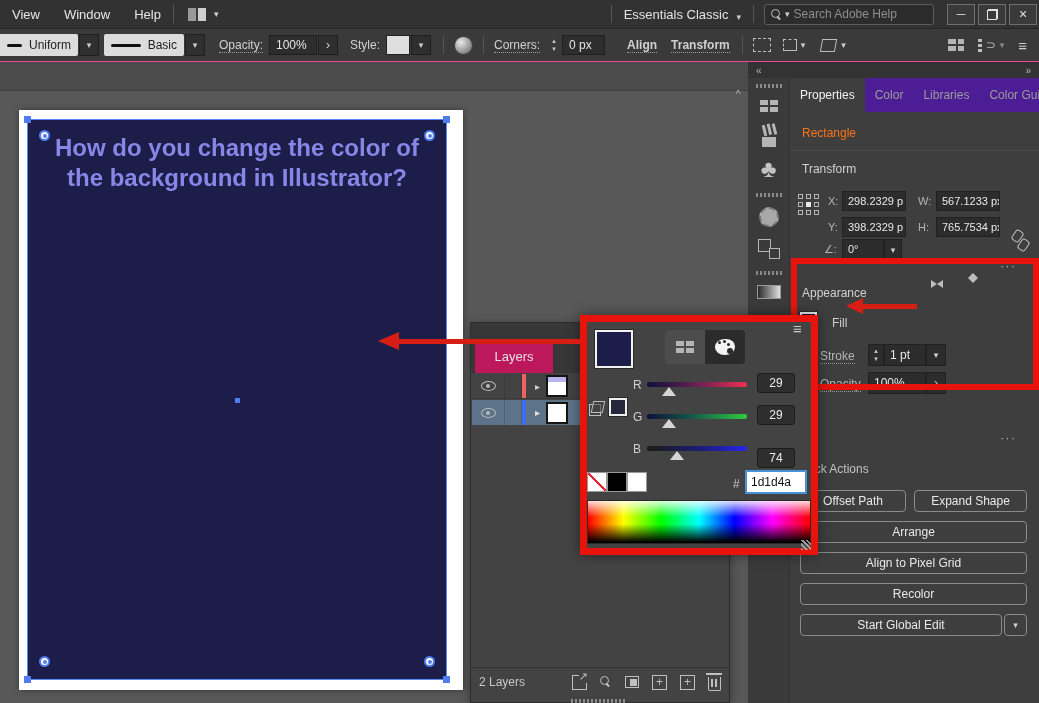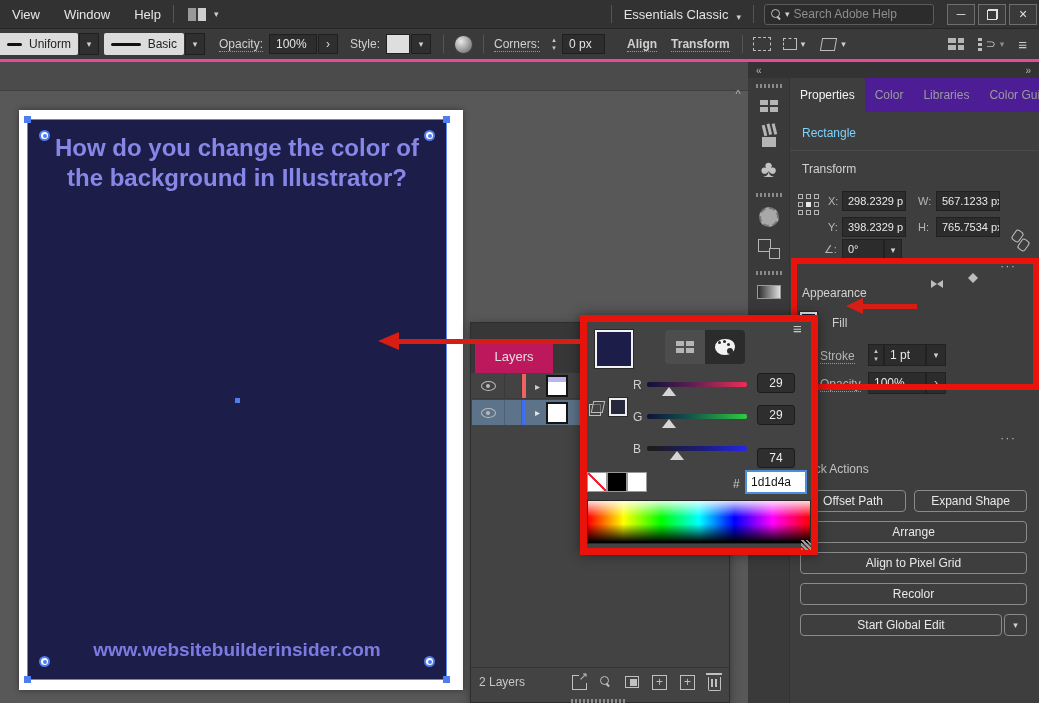--- a/index.html
+++ b/index.html
@@ -6,21 +6,21 @@
   html,body { background:#222; }
   body { font-family:"Liberation Sans", sans-serif; }
   .root { position:relative; width:1039px; height:703px; overflow:hidden; background:#565656; font-size:12px; color:#ddd; -webkit-font-smoothing:antialiased; }
   .abs { position:absolute; }
 
   
   .menubar { left:0; top:0; width:1039px; height:28px; background:#323232; display:flex; align-items:center; z-index:10; }
   .menu-item { color:#e6e6e6; font-size:13px; padding:0 12px; height:28px; display:flex; align-items:center; }
   .vsep { width:1px; height:18px; background:#555; }
   .chev { font-size:9px; color:#cfcfcf; line-height:1; }
-  .controlbar { left:0; top:28px; width:1039px; height:34px; background:#3a3a3a; border-top:1px solid #262626; border-bottom:3px solid #ec4899; display:flex; align-items:center; z-index:10; color:#d6d6d6; }
+  .controlbar { left:0; top:28px; width:1039px; height:34px; background:#3a3a3a; border-top:1px solid #262626; border-bottom:1px solid #ec4899; display:flex; align-items:center; z-index:10; color:#d6d6d6; }
   .cb-label { font-size:12px; color:#d0d0d0; border-bottom:1px dotted #9a9a9a; }
   .cb-box { background:#2d2d2d; border:1px solid #1f1f1f; height:20px; display:flex; align-items:center; padding:0 6px; color:#e4e4e4; font-size:12px; }
   .lightdrop { background:#dcdcdc; border-radius:2px; height:22px; display:flex; align-items:center; padding:0 7px; color:#222; font-size:12px; gap:7px; }
   .strokeline { width:44px; height:3px; background:#111; border-radius:2px; }
   .drop-btn { width:20px; height:22px; background:#2f2f2f; border:1px solid #1f1f1f; display:flex; align-items:center; justify-content:center; margin-left:1px; }
   .sphere { width:19px; height:19px; border-radius:50%; background:radial-gradient(circle at 35% 32%, #e9e9e9, #9c9c9c 55%, #5e5e5e); border:1px solid #444; }
   .winbtn { width:28px; height:21px; border:1px solid #6e6e6e; background:#3a3a3a; display:flex; align-items:center; justify-content:center; color:#e2e2e2; font-size:12px; margin-left:3px; }
   .searchbox { width:170px; height:21px; background:#2c2c2c; border:1px solid #5b5b5b; border-radius:3px; display:flex; align-items:center; padding:0 6px; gap:4px; }
   .searchbox input { background:transparent; border:none; outline:none; color:#bdbdbd; font-size:12px; width:110px; font-family:"Liberation Sans",sans-serif; }
   .searchbox input::placeholder { color:#8e8e8e; }
@@ -203,21 +203,20 @@
   </div>
 
   <div class="abs" style="left:0;top:62px;width:748px;height:641px;background:#585858;">
     <div class="abs" style="left:0;top:0;width:748px;height:29px;background:#4b4b4b;border-bottom:1px solid #404040;"></div>
     <div class="abs" style="left:731px;top:26px;width:14px;height:14px;color:#b5b5b5;font-size:11px;text-align:center;">^</div>
 
     <div class="abs" style="left:19px;top:48px;width:444px;height:580px;background:#ffffff;box-shadow:0 0 6px rgba(0,0,0,.4);">
 
       <div class="abs" style="left:8px;top:9px;width:420px;height:561px;background:#1d1d4a;border:1px solid #5c85f5;">
         <div class="abs" style="left:0;right:0;top:13px;margin:auto;max-width:396px;text-align:center;font-size:24px;font-weight:bold;line-height:1.25;color:#8787e8;">How do you change the color of the background in Illustrator?</div>
-        <div class="abs" style="left:0;right:0;top:519px;text-align:center;font-size:19px;font-weight:bold;color:#7b7be2;">www.websitebuilderinsider.com</div>
 
         <span class="cwidget" style="left:11px;top:10px;"></span>
         <span class="cwidget" style="right:11px;top:10px;"></span>
         <span class="cwidget" style="left:11px;bottom:12px;"></span>
         <span class="cwidget" style="right:11px;bottom:12px;"></span>
 
         <span class="abs" style="left:207px;top:278px;width:5px;height:5px;background:#4f7df0;"></span>
 
         <span class="handle abs" style="left:-4px;top:-4px;"></span>
         <span class="handle abs" style="right:-4px;top:-4px;"></span>
@@ -289,21 +288,21 @@
       <span style="margin-top:10px;width:24px;height:14px;border:1px solid #999;background:linear-gradient(to right,#2b2b2b,#e0e0e0);"></span>
     </div>
 
     <div class="abs" style="left:42px;top:16px;width:249px;height:625px;">
       <div style="display:flex;background:#4c1d95;height:34px;">
         <span class="ptab active">Properties</span>
         <span class="ptab">Color</span>
         <span class="ptab">Libraries</span>
         <span class="ptab">Color Guid</span>
       </div>
-      <div class="abs" style="left:12px;top:48px;font-size:12px;color:#7dd3fc;">Rectangle</div>
+      <div class="abs" style="left:12px;top:48px;font-size:12px;color:#f97316;">Rectangle</div>
       <div class="abs" style="left:0;top:72px;width:249px;height:1px;background:#4a4a4a;"></div>
 
       
       <div class="abs" style="left:12px;top:84px;font-size:12px;color:#d2d2d2;">Transform</div>
       <div class="abs" style="left:8px;top:116px;width:24px;height:24px;">
         <span class="refcell" style="left:0;top:0;"></span>
           <span class="refcell" style="left:8px;top:0;"></span>
           <span class="refcell" style="left:16px;top:0;"></span>
         <span class="refcell fill" style="left:8px;top:8px;"></span>
           <span class="refcell" style="left:0;top:8px;"></span>

